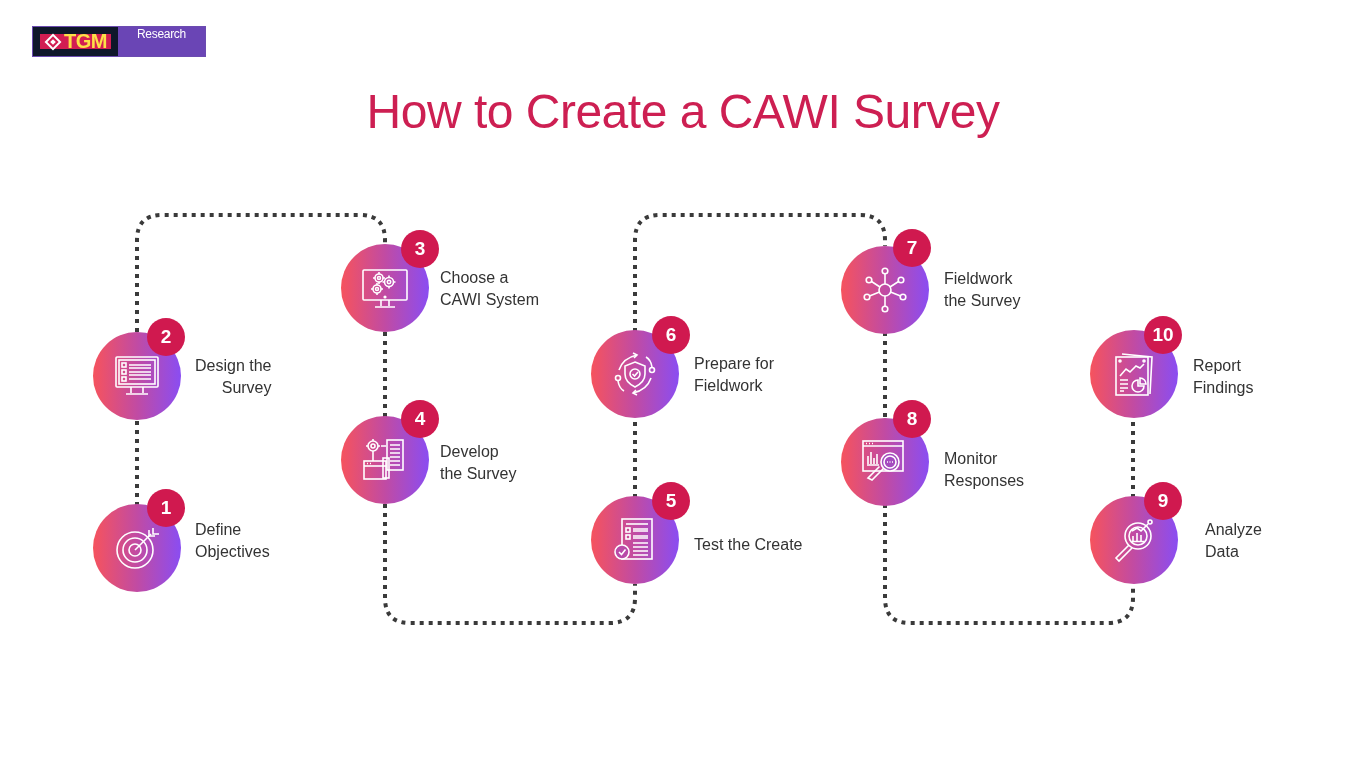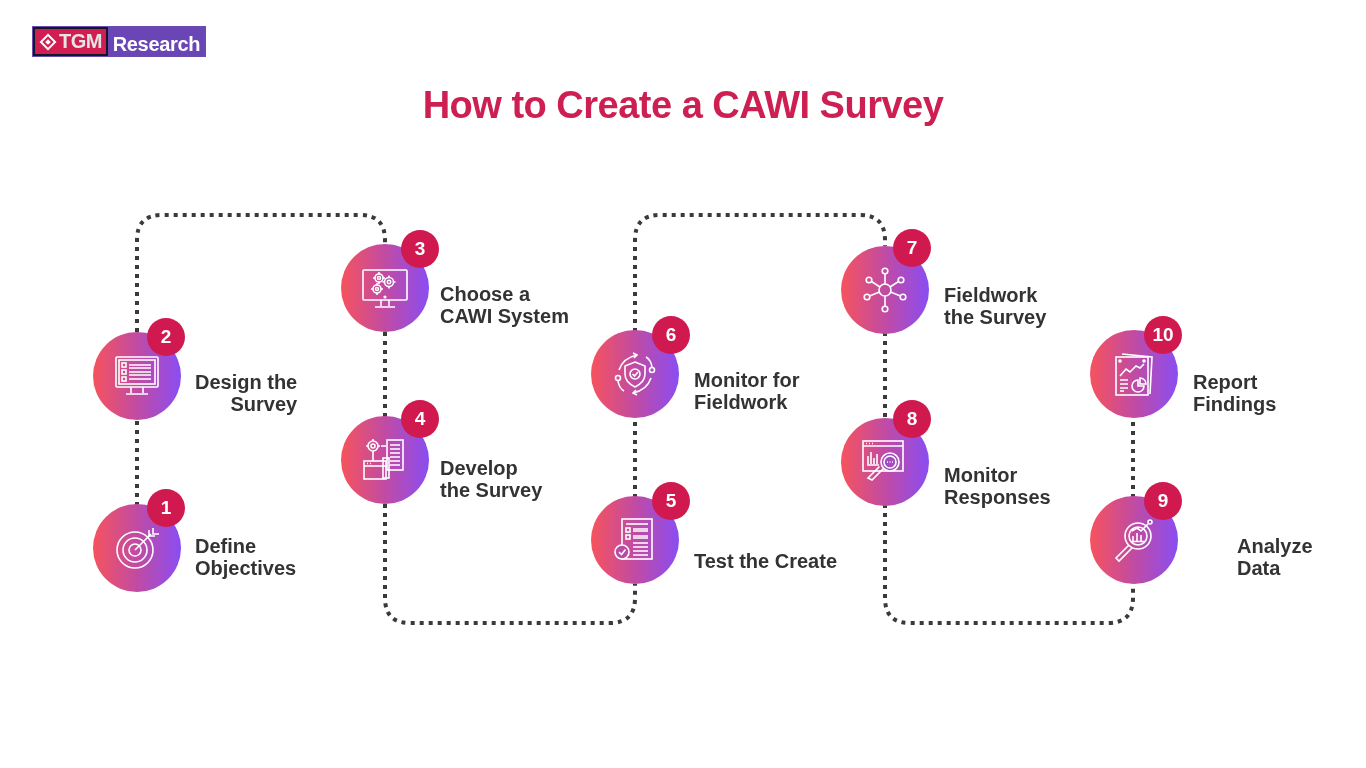--- a/index.html
+++ b/index.html
@@ -1,37 +1,37 @@
 <!DOCTYPE html>
 <html><head>
 <meta charset="utf-8">
 <style>
   html, body { margin:0; padding:0; }
   body { width:1366px; height:768px; background:#ffffff; position:relative; overflow:hidden;
          font-family:"Liberation Sans", sans-serif; }
   .logo { position:absolute; left:32px; top:26px; width:174px; height:31px; display:flex;
           border:1px solid #6b4bb0; box-sizing:border-box; }
-  .logo-left { background:#d21d52; display:flex; align-items:center; padding:0 4px 0 4px; color:#e5e5e5;
-               font-weight:bold; font-size:20px; letter-spacing:-0.5px; border:2px solid #0f172a; box-sizing:border-box; height:29px;}
-  .logo-right { background:#6a45b5; flex:1; display:flex; align-items:flex-end; justify-content:center;
-                color:#fff; font-weight:bold; font-size:20px; letter-spacing:-0.3px; }
+  .logo-left { background:#d21d52; display:flex; align-items:center; padding:0 4px 0 4px; color:#fde047;
+               font-weight:bold; font-size:20px; letter-spacing:-0.5px; border:7px solid #0f172a; box-sizing:border-box; height:29px;}
+  .logo-right { background:#6a45b5; flex:1; display:flex; align-items:flex-start; justify-content:center;
+                color:#fff; font-weight:normal; font-size:12px; letter-spacing:-0.3px; }
   .logo-mark { display:inline-block; width:12px; height:12px; border:2px solid #fff; transform:rotate(45deg);
                margin:0 5px 0 3px; box-sizing:border-box; position:relative; }
   .logo-mark::after { content:""; position:absolute; left:2px; top:2px; width:4px; height:4px; background:#fff; }
   .title { position:absolute; left:0; width:1366px; top:84px; text-align:center; color:#cd1f52;
-           font-size:38px; font-weight:bold; letter-spacing:-0.5px; }
+           font-size:48px; font-weight:normal; letter-spacing:-0.5px; }
   svg.connectors { position:absolute; left:0; top:0; }
   .step { position:absolute; }
   .circle { position:absolute; width:88px; height:88px; border-radius:50%;
             background:linear-gradient(90deg,#f6535d 0%,#c14ba3 50%,#8a4df2 100%);
             display:flex; align-items:center; justify-content:center; }
   .circle svg { width:52px; height:52px; }
   .badge { position:absolute; width:38px; height:38px; border-radius:50%; background:#d0194f;
            color:#fff; font-weight:bold; font-size:19px; display:flex; align-items:center; justify-content:center; }
-  .label { position:absolute; color:#333333; font-weight:bold; font-size:20px; line-height:22px; white-space:nowrap;margin-top:16px; }
+  .label { position:absolute; color:#333333; font-weight:normal; font-size:16px; line-height:22px; white-space:nowrap; }
 </style>
 </head>
 <body>
 
 <div class="logo">
   <div class="logo-left">
     <span class="logo-mark"></span>
     <span>TGM</span>
   </div>
   <div class="logo-right">
@@ -164,21 +164,21 @@
         <path d="M24 5 L28 7 L25 10"></path>
       <path d="M42 30 Q38 42 24 45"></path>
         <path d="M28 47 L24 45 L27 42"></path>
       <circle cx="9" cy="30" r="2.5"></circle>
         <circle cx="43" cy="22" r="2.5"></circle>
       <path d="M9 33 Q10 40 15 43 M43 19 Q42 12 37 9"></path>
     </svg>
   </div>
   <div class="badge" style="left:652px;top:316px;">6</div>
   <div class="label" style="left:694px;top:353px;">
-    <div>Monitor for</div>
+    <div>Prepare for</div>
     <div>Fieldwork</div>
   </div>
 </div>
 
 <div class="step">
   <div class="circle" style="left:841px;top:246px;">
     <svg viewBox="0 0 52 52" fill="none" stroke="#fff" stroke-width="1.6">
       <circle cx="26" cy="26" r="6"></circle>
       <circle cx="26" cy="7" r="2.8"></circle>
         <circle cx="26" cy="45" r="2.8"></circle>
@@ -221,21 +221,21 @@
     <svg viewBox="0 0 52 52" fill="none" stroke="#fff" stroke-width="1.6">
       <circle cx="30" cy="22" r="13"></circle>
         <circle cx="30" cy="22" r="9"></circle>
       <path d="M25 27 V22 M29 27 V19 M33 27 V21 M24 27.5 H36"></path>
       <path d="M24 17 L29 14 L33 17 L40 10"></path>
         <circle cx="42" cy="8" r="2"></circle>
       <path d="M21 31 L8 44 L11 47 L24 34"></path>
     </svg>
   </div>
   <div class="badge" style="left:1144px;top:482px;">9</div>
-  <div class="label" style="left:1237px;top:519px;">
+  <div class="label" style="left:1205px;top:519px;">
     <div>Analyze</div>
     <div>Data</div>
   </div>
 </div>
 
 <div class="step">
   <div class="circle" style="left:1090px;top:330px;">
     <svg viewBox="0 0 52 52" fill="none" stroke="#fff" stroke-width="1.6">
       <path d="M14 6 L44 9 L42 46"></path>
       <rect x="8" y="9" width="32" height="38"></rect>

